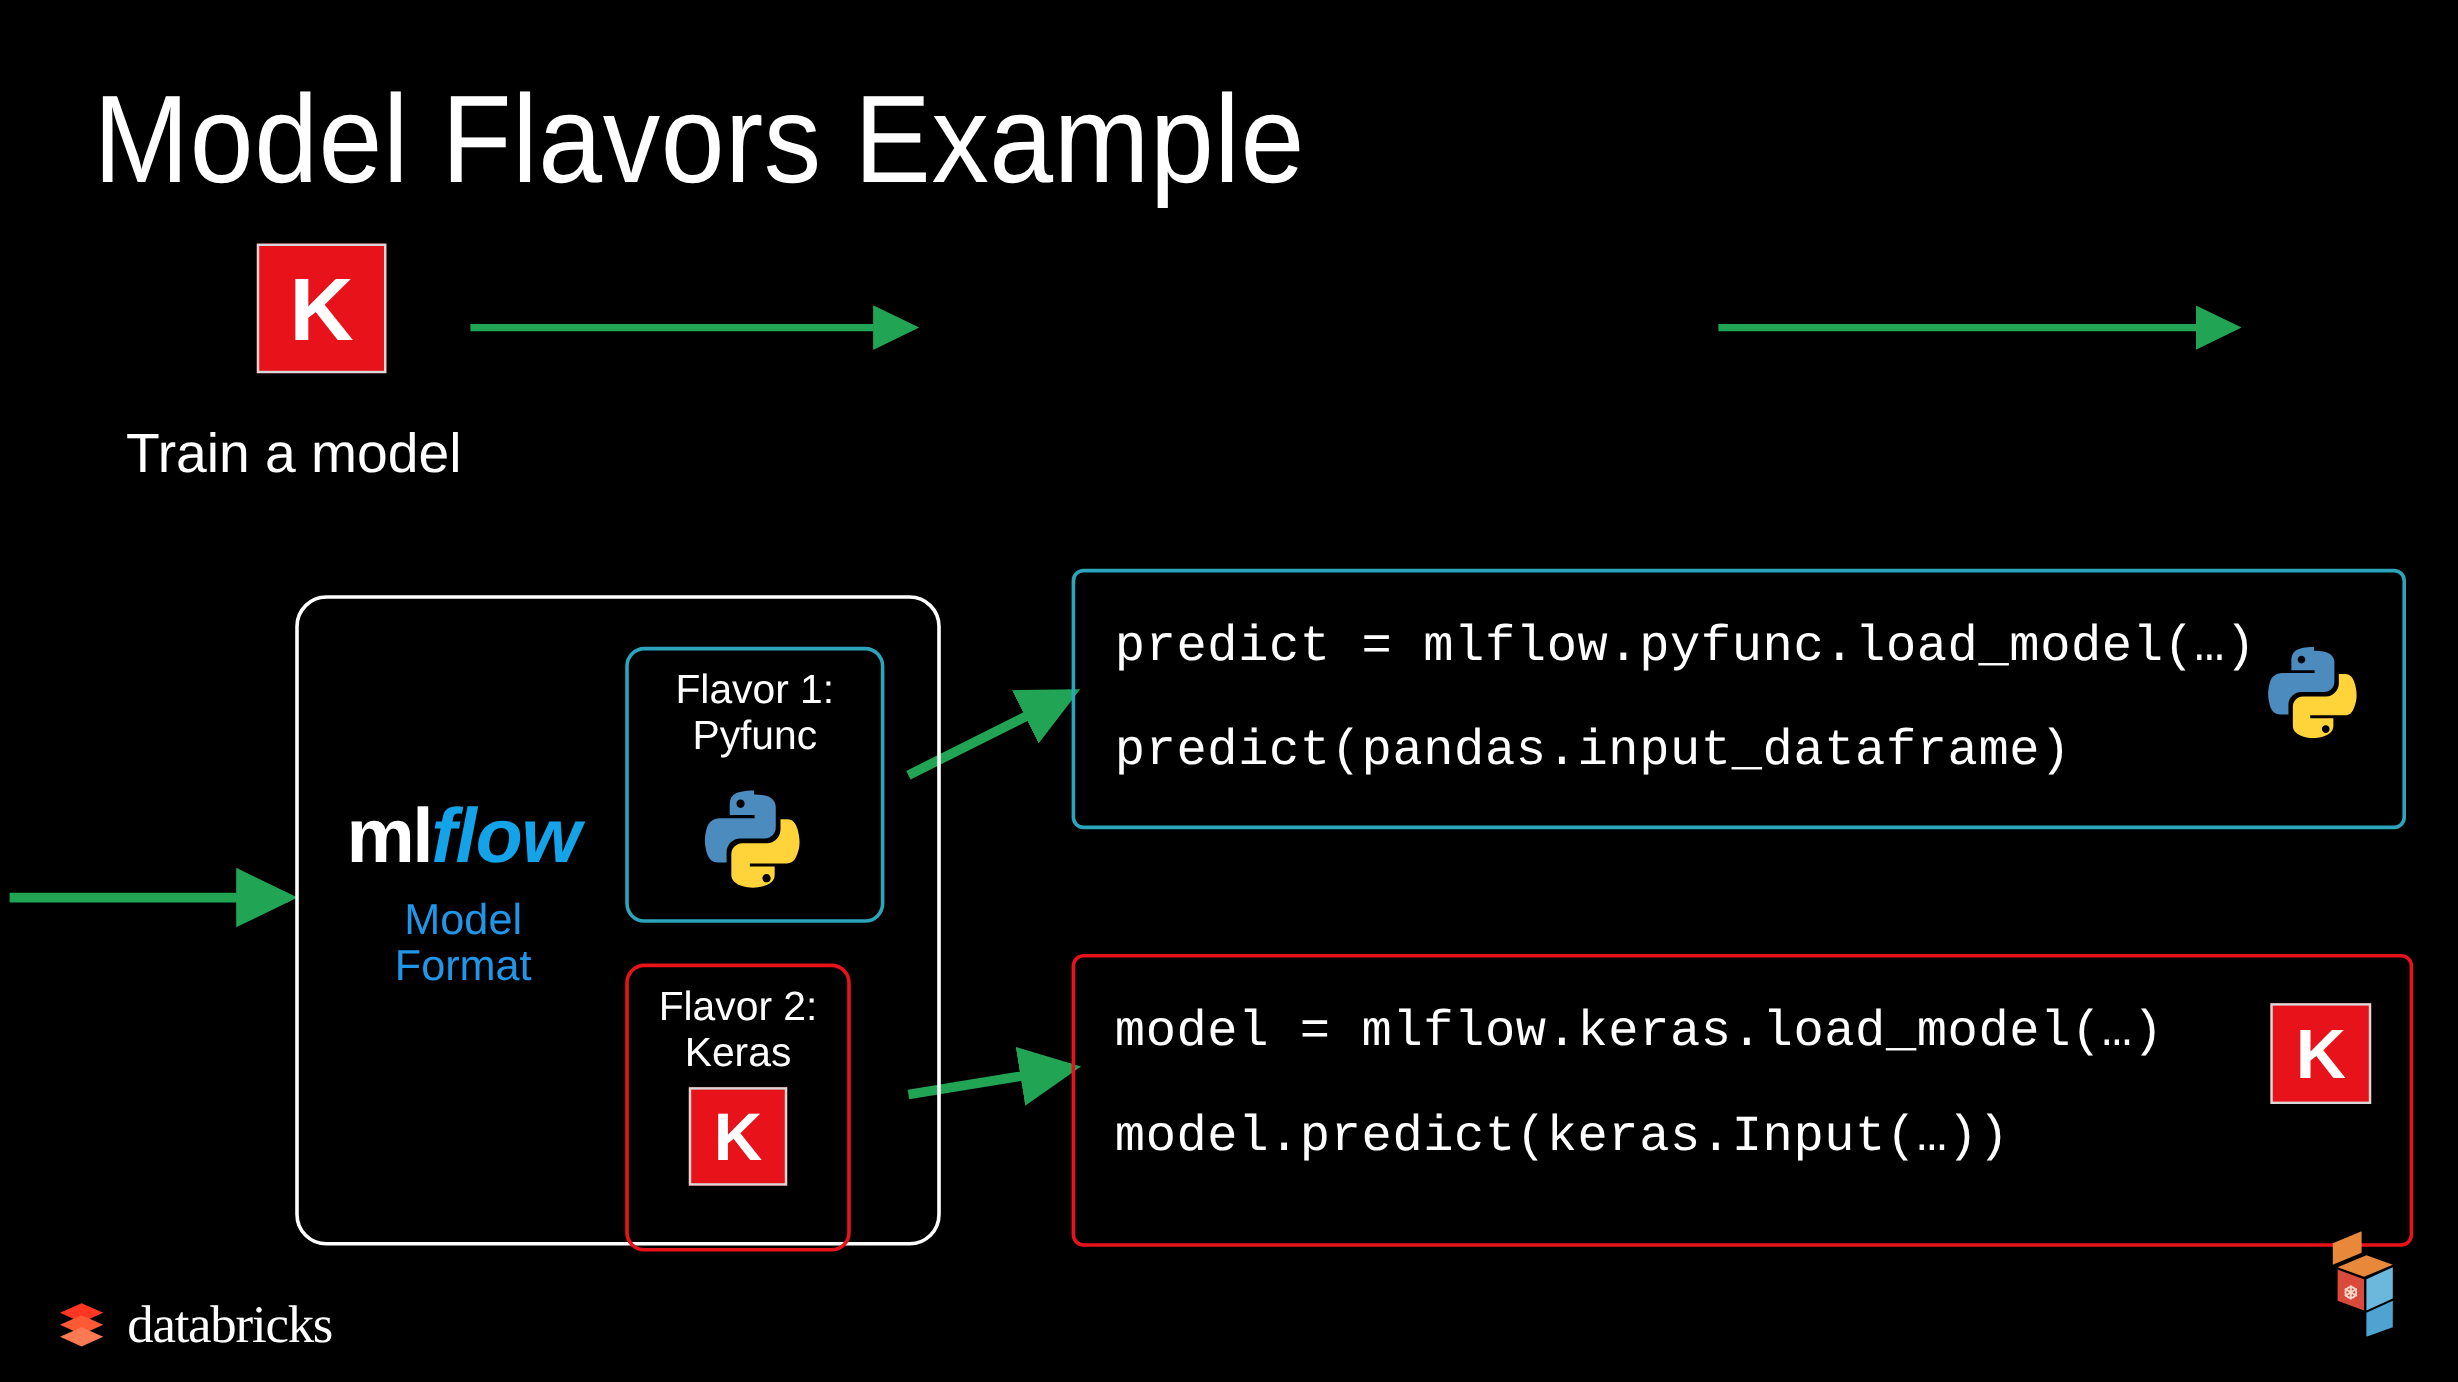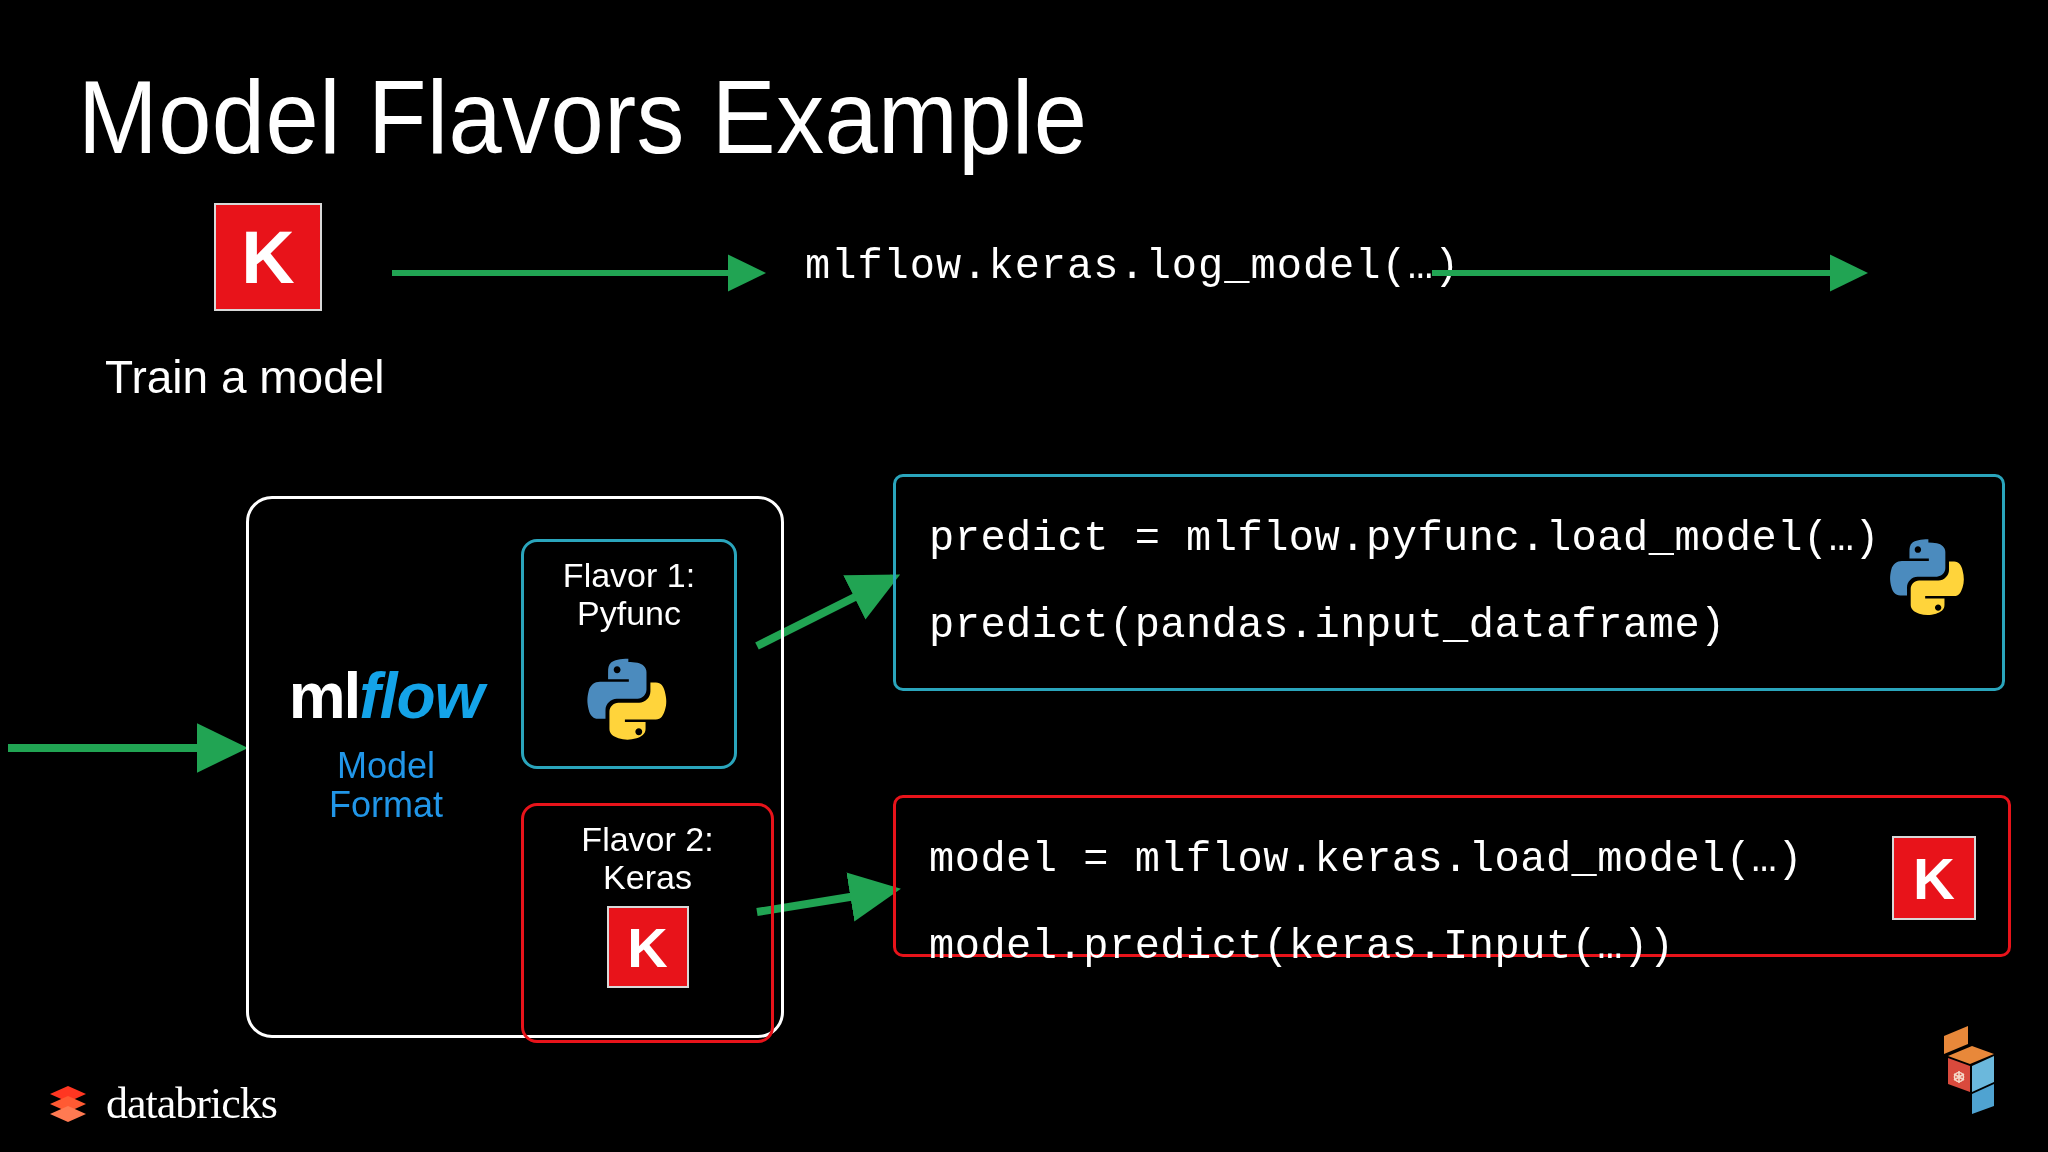--- a/index.html
+++ b/index.html
@@ -138,21 +138,21 @@
     left: 272px;
     top: 40px;
     width: 216px;
     height: 230px;
     border: 3px solid #2AA5BC;
     gap: 14px;
   }
   #flavor-2 {
     left: 272px;
     top: 304px;
-    width: 253px;
+    width: 188px;
     height: 240px;
     border: 3px solid #E8131A;
   }
   .flavor-title {
     margin-top: 14px;
     color: #ffffff;
     font-size: 34px;
     line-height: 1.12;
     text-align: center;
     font-weight: 400;
@@ -179,21 +179,21 @@
     left: 893px;
     top: 474px;
     width: 1112px;
     height: 217px;
     border: 3px solid #2AA5BC;
   }
   #code-panel-keras {
     left: 893px;
     top: 795px;
     width: 1118px;
-    height: 162px;
+    height: 244px;
     border: 3px solid #E8131A;
   }
   .code-line {
     position: absolute;
     left: 33px;
     font-family: "Liberation Mono", "DejaVu Sans Mono", monospace;
     font-size: 42px;
     color: #ffffff;
     letter-spacing: 0.5px;
     white-space: nowrap;
@@ -242,21 +242,20 @@
 <body>
 
 <div id="slide">
 
   <div class="slide-title">Model Flavors Example</div>
 
   <div class="keras-badge" id="keras-top">
     <span>K</span>
   </div>
   <div class="train-label">Train a model</div>
-  <div class="top-code">mlflow.keras.log_model(…)</div>
 
   <svg class="arrow-layer" width="2048" height="1152" viewBox="0 0 2048 1152">
     <defs>
       <marker id="ah" markerWidth="7" markerHeight="7" refX="5.4" refY="3.5" orient="auto">
         <path d="M0,0.4 L6.4,3.5 L0,6.6 z" fill="#21A453"></path>
       </marker>
     </defs>
 
     <line x1="392" y1="273" x2="760" y2="273" stroke="#21A453" stroke-width="6" marker-end="url(#ah)"></line>
 

